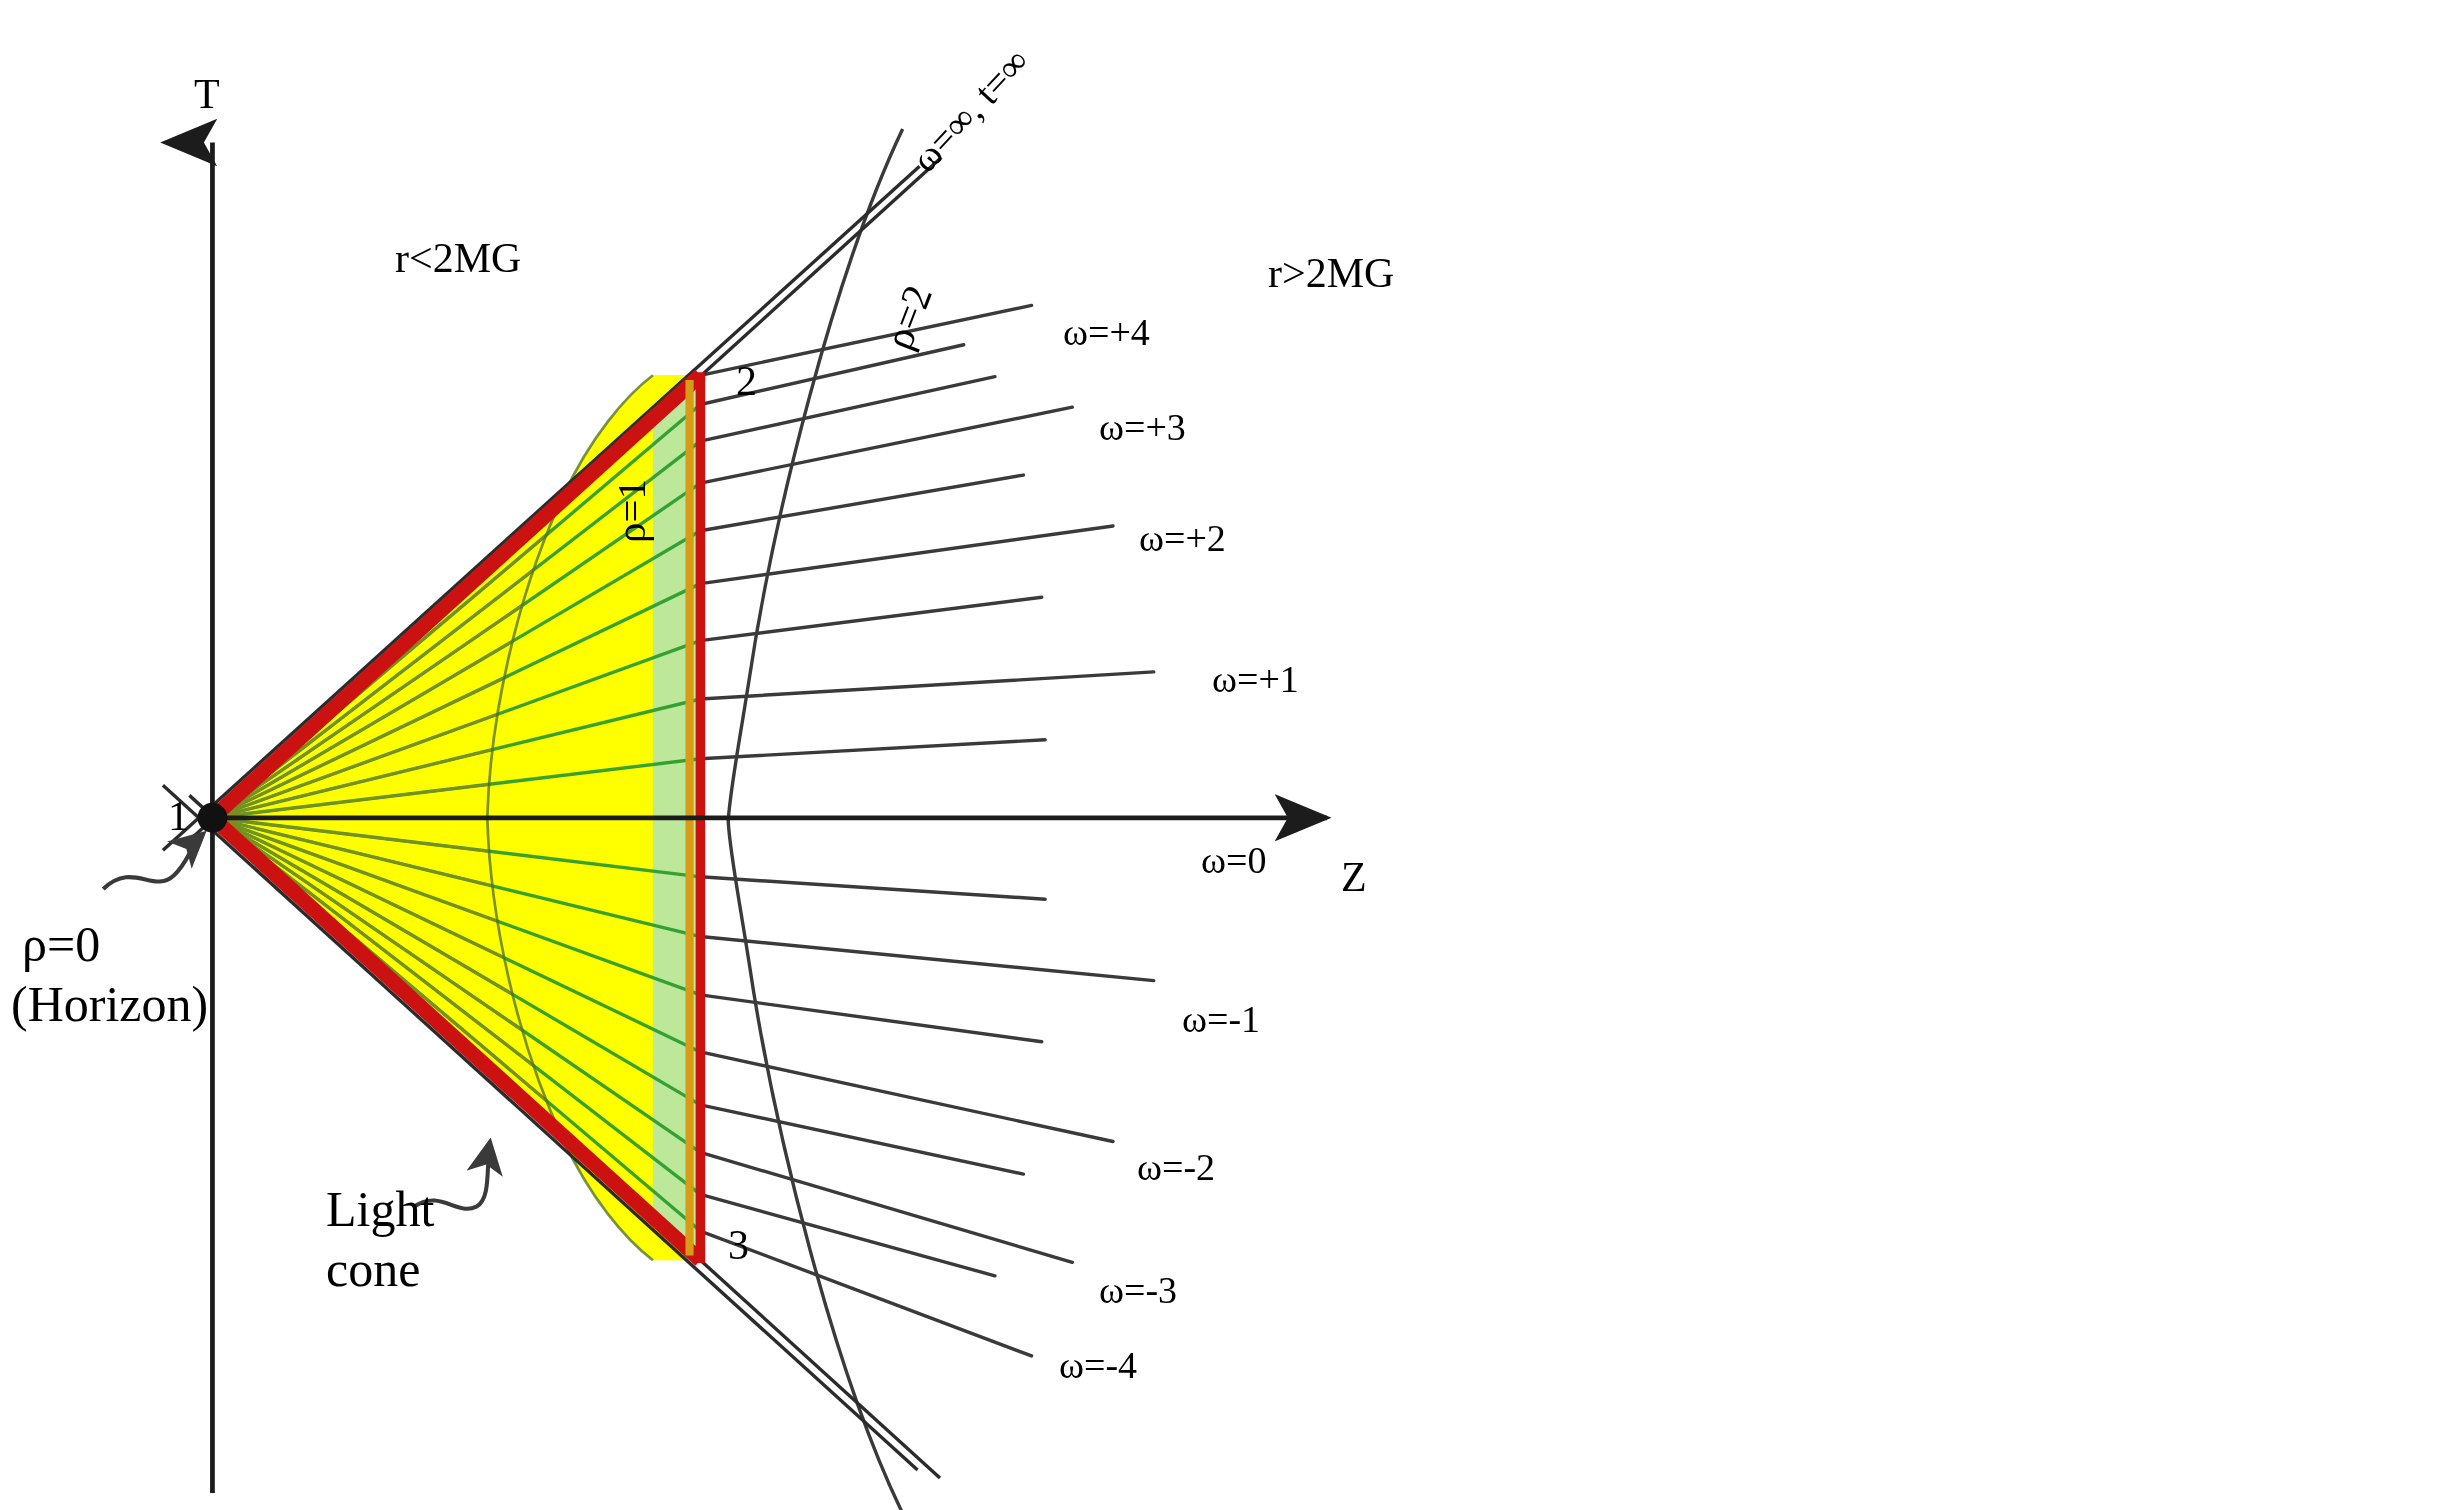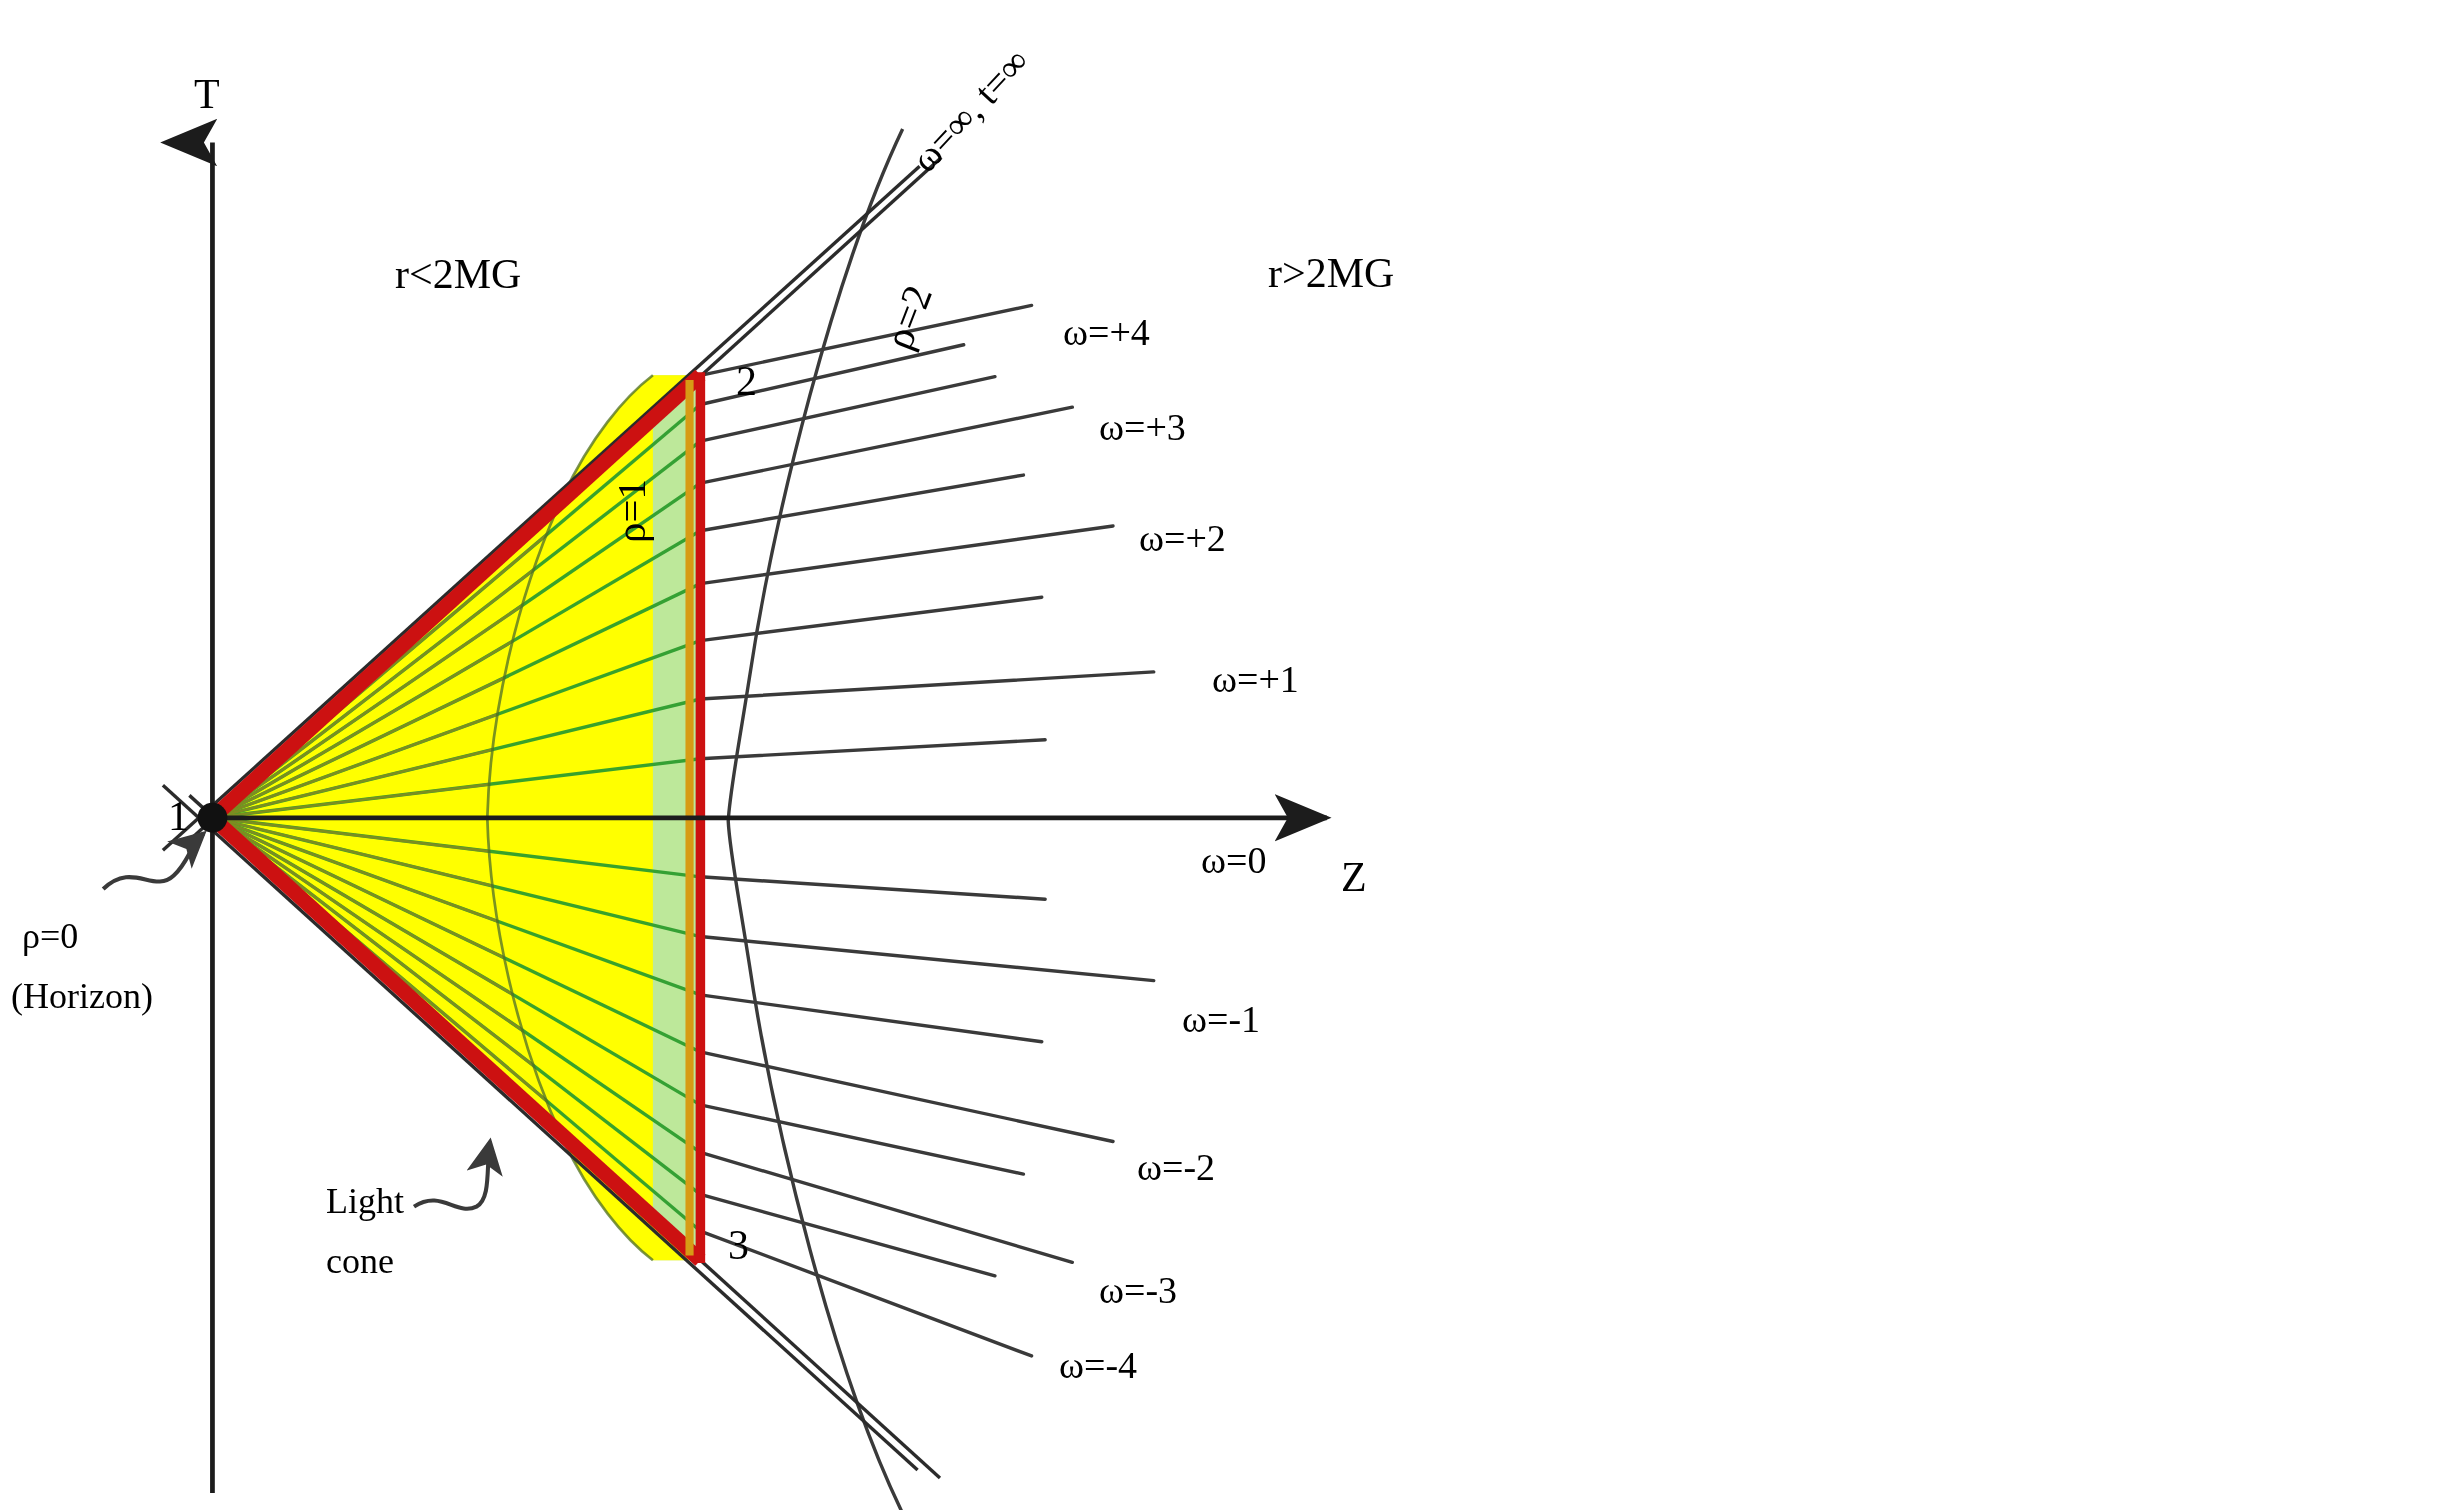--- a/index.html
+++ b/index.html
@@ -27,21 +27,21 @@
     font-family: "Liberation Serif", "DejaVu Serif", serif;
     white-space: nowrap;
     line-height: 1.12;
     user-select: none;
   }
   .axis-name   { font-size: 42px; }
   .region-name { font-size: 42px; }
   .omega-name  { font-size: 38px; }
   .pt-name     { font-size: 42px; }
   .rho-name    { font-size: 41px; }
-  .note-name   { font-size: 36px; }
+  .note-name   { font-size: 50px; }
   .rot-name    { transform-origin: 0 0; }
 </style>
 </head>
 <body>
 
 <div id="root">
 
   <svg class="diagram" viewBox="0 0 3610 2225">
     <defs>
       <marker id="arrowUp" markerWidth="10" markerHeight="12" refX="5" refY="11" orient="auto-start-reverse">
@@ -250,21 +250,21 @@
     </g>
     <g>
       <path d="M 610 1778 C 650 1752, 672 1792, 702 1778 C 724 1766, 716 1718, 722 1682" fill="none" stroke="#3a3a3a" stroke-width="6" marker-end="url(#arrowTiny)"></path>
     </g>
   </svg>
 
   <div class="lbl axis-name" style="left:194px; top:71px;">T</div>
 
   <div class="lbl axis-name" style="left:1341px; top:854px;">Z</div>
 
-  <div class="lbl region-name" style="left:395px; top:251px;">r&lt;2MG</div>
+  <div class="lbl region-name" style="left:395px; top:235px;">r&lt;2MG</div>
 
   <div class="lbl region-name" style="left:1268px; top:250px;">r&gt;2MG</div>
 
   <div class="lbl pt-name" style="left:168px; top:793px;">1</div>
 
   <div class="lbl pt-name" style="left:736px; top:358px;">2</div>
 
   <div class="lbl pt-name" style="left:728px; top:1222px;">3</div>
 
   <div class="lbl note-name" style="left:22px; top:916px;">ρ=0</div>

